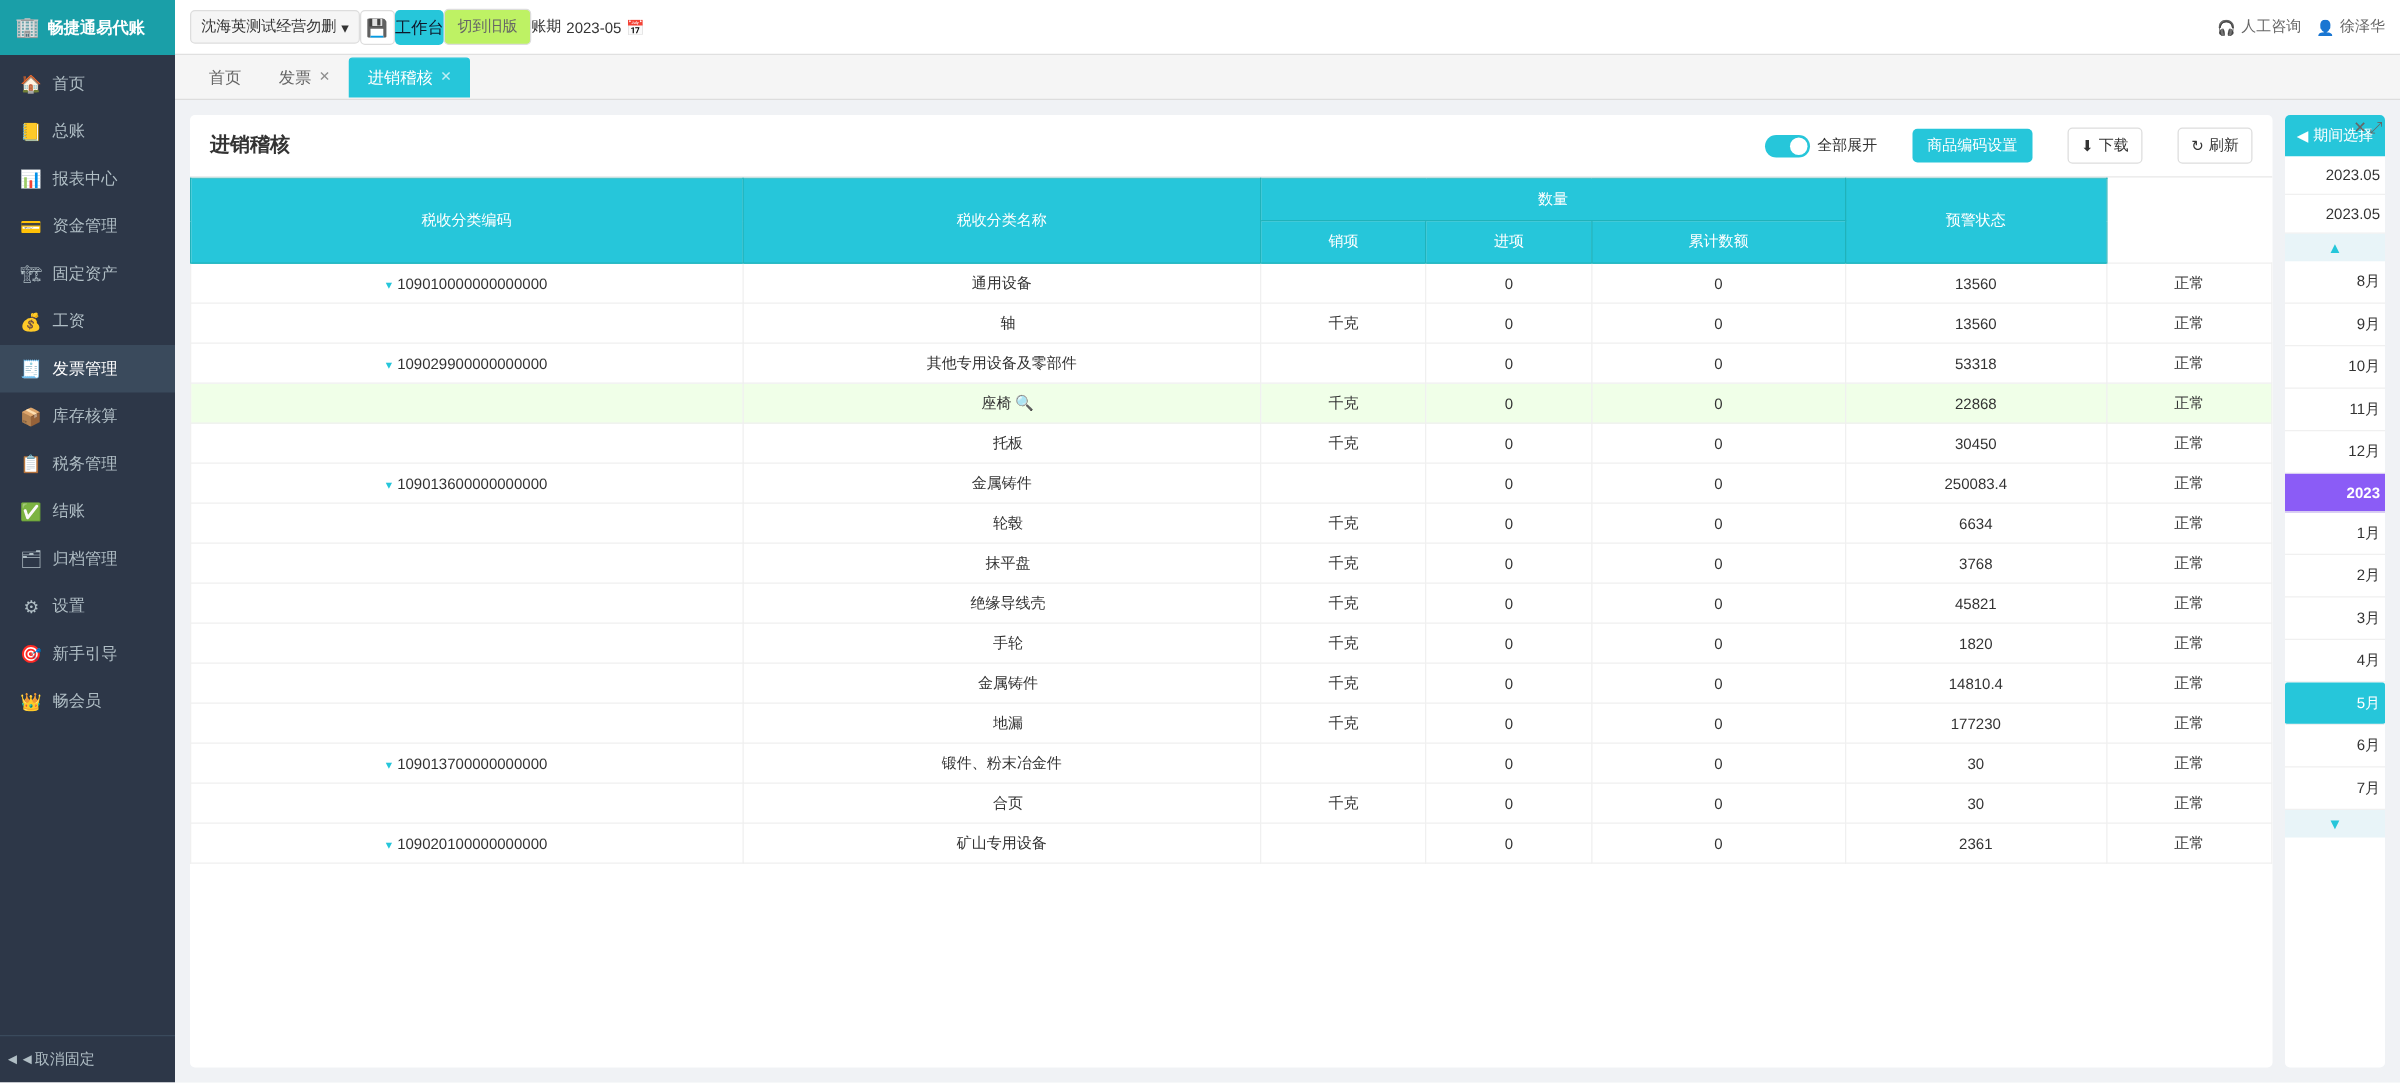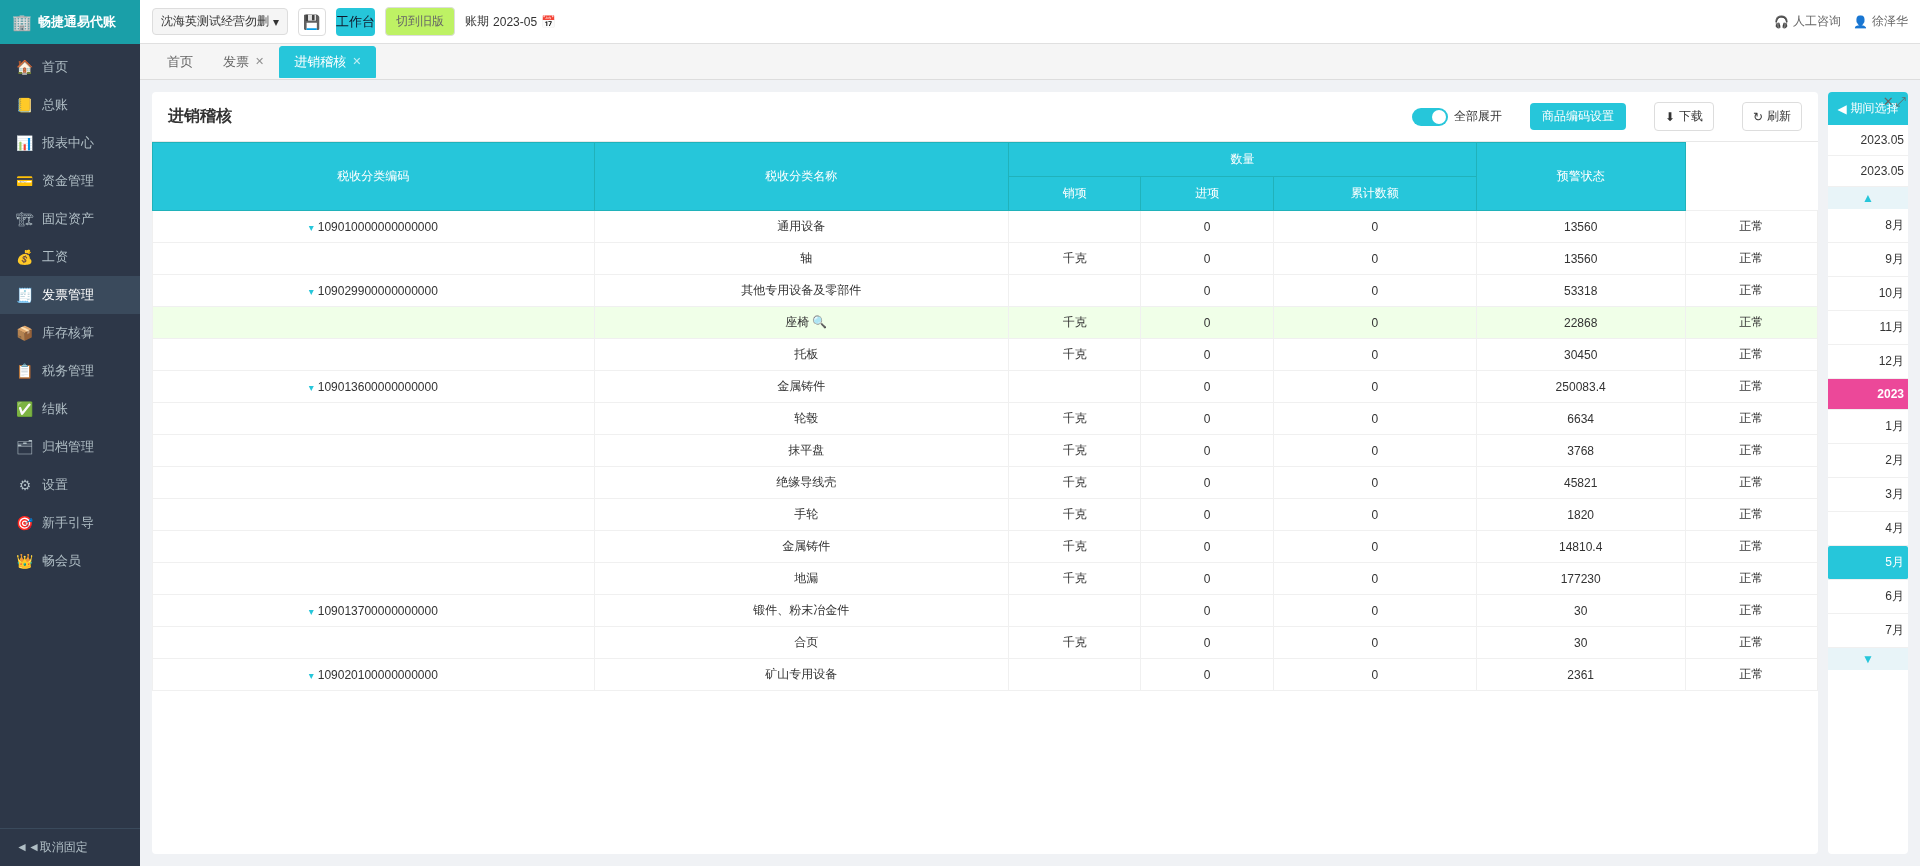--- a/index.html
+++ b/index.html
@@ -34,42 +34,41 @@
       gap: 8px;
       padding: 10px 16px;
       cursor: pointer;
       color: #b0bec5;
       font-size: 13px;
       transition: background 0.2s;
     }
     .sidebar-item.active { background: #3a4a5c; color: white; }
     .sidebar-item-icon { font-size: 14px; width: 18px; text-align: center; }
     .sidebar-footer {
-      padding: 10px 16px;
+      padding: 10px 4px;
       color: #b0bec5;
       font-size: 12px;
       cursor: pointer;
       border-top: 1px solid #3a4a5c;
       display: flex;
       align-items: center;
       gap: 6px;
     }
 
     
     .main-area { flex: 1; display: flex; flex-direction: column; overflow: hidden; }
 
     
     .topbar {
       background: white;
       height: 44px;
       display: flex;
       align-items: center;
       padding: 0 12px;
       border-bottom: 1px solid #e0e0e0;
-      gap: 10px;
       flex-shrink: 0;
     }
     .company-selector {
       display: flex;
       align-items: center;
       gap: 4px;
       background: #f5f5f5;
       border: 1px solid #ddd;
       border-radius: 4px;
       padding: 4px 8px;
@@ -224,21 +223,21 @@
       color: #333;
       cursor: pointer;
       border-bottom: 1px solid #f0f0f0;
     }
     .period-item.active-month {
       background: #26c6da;
       color: white;
       border-radius: 2px;
     }
     .period-item.year-marker {
-      background: #ec4899;
+      background: #8b5cf6;
       color: white;
       font-weight: bold;
     }
     .period-scroll-up, .period-scroll-down {
       background: #e8f4f8; text-align: center; padding: 4px;
       cursor: pointer; color: #26c6da; font-size: 12px;
     }
   </style>
 </head>
 <body>

